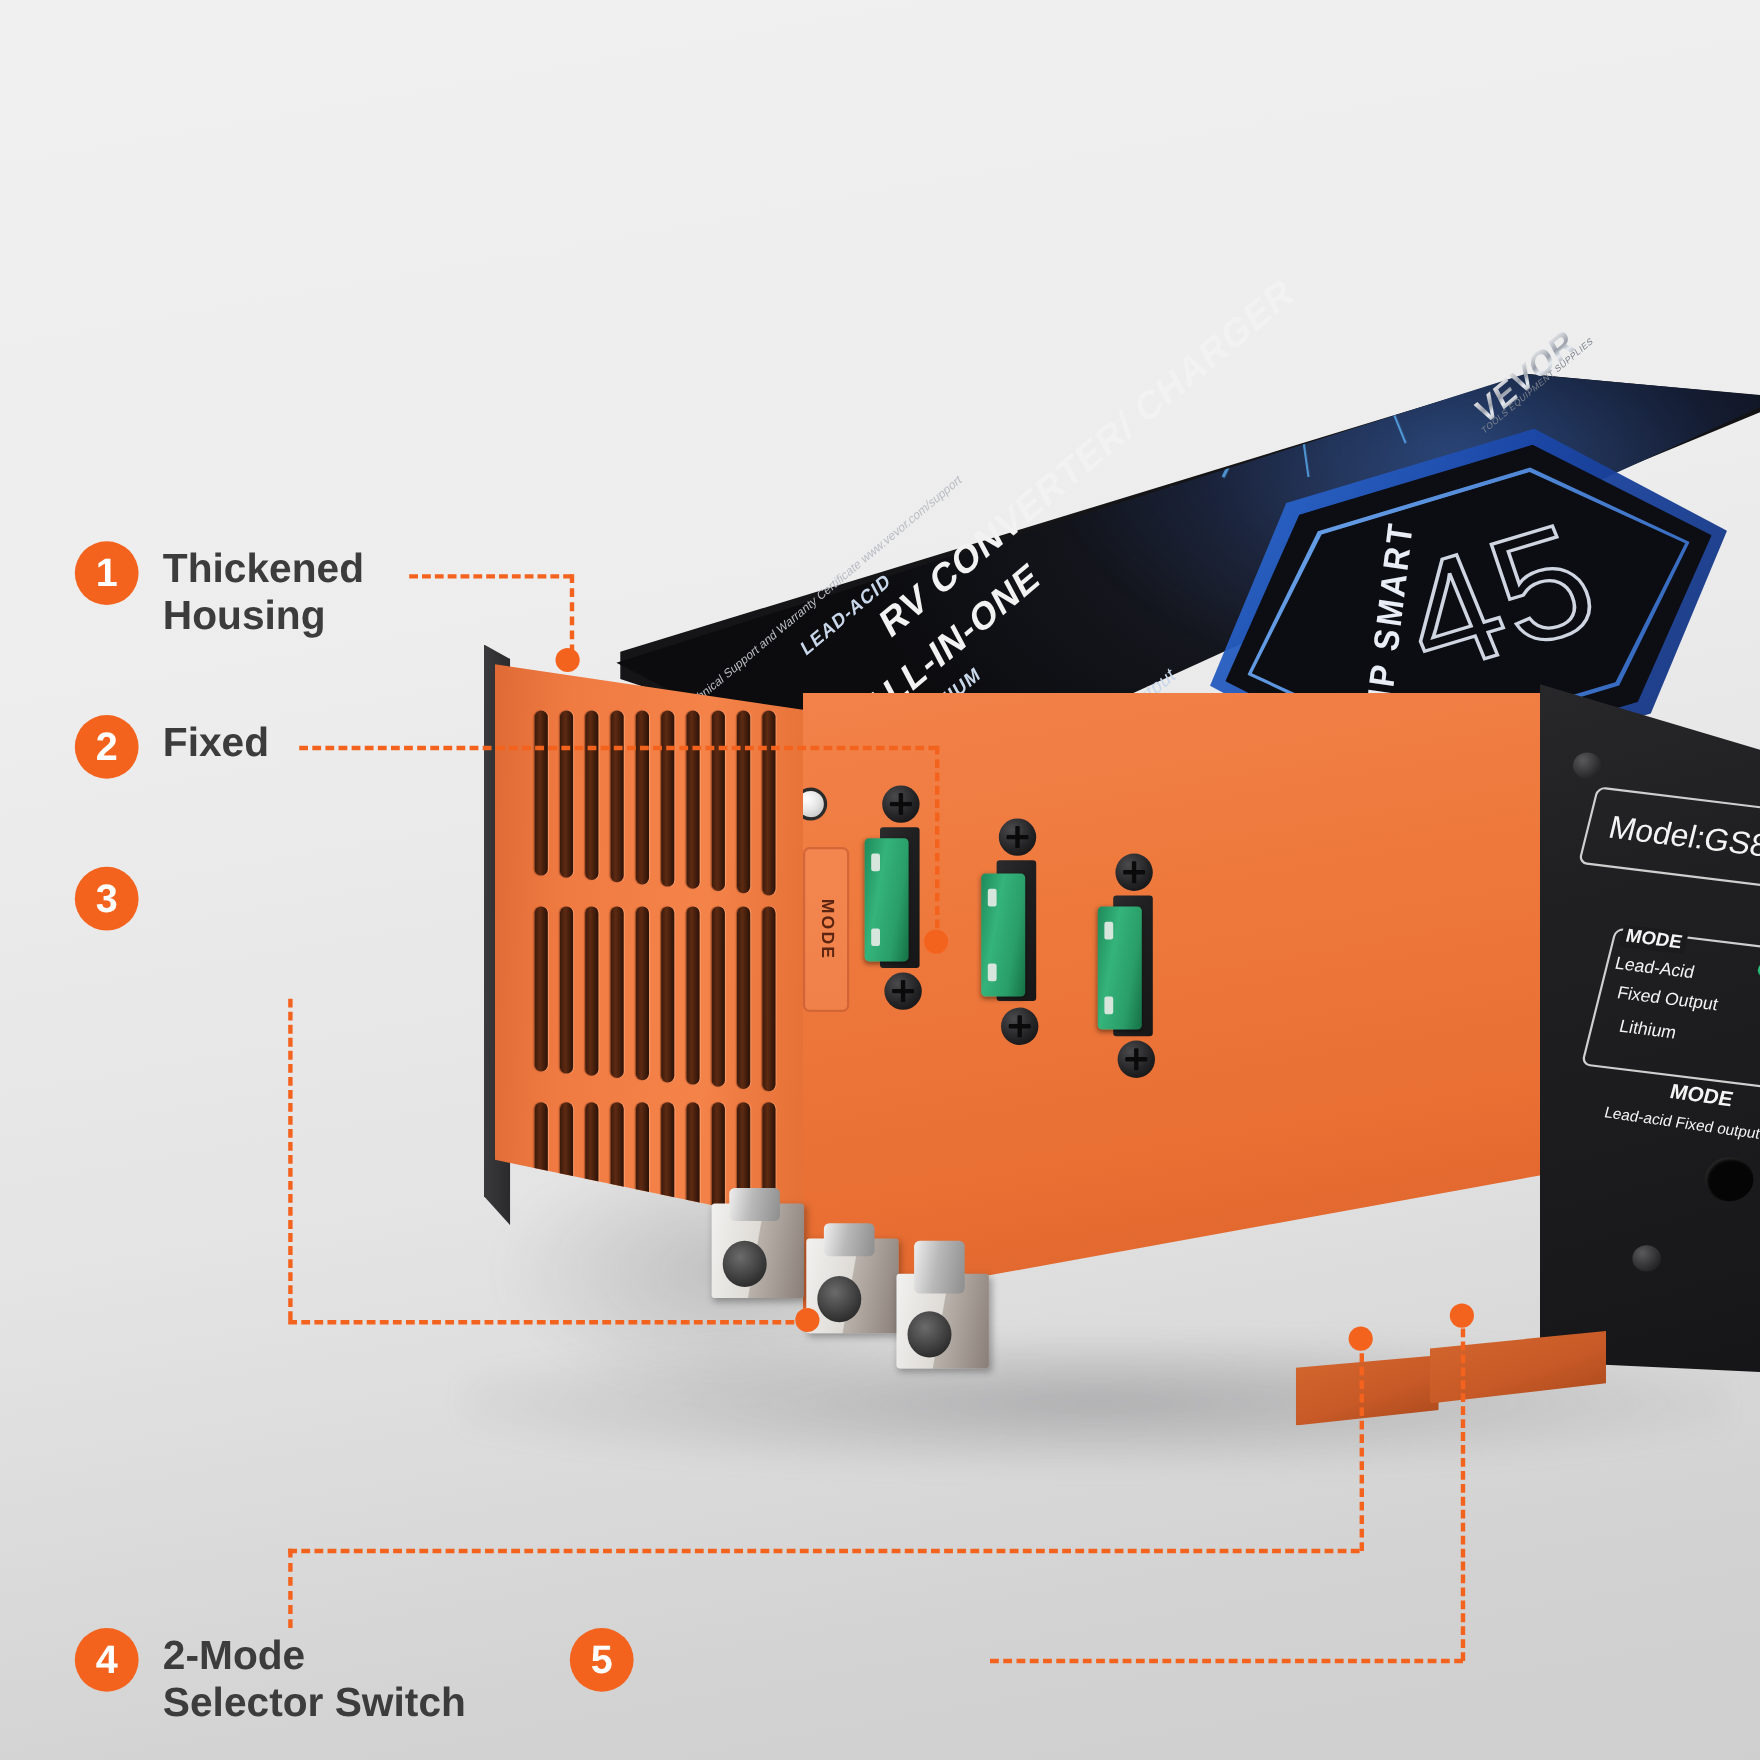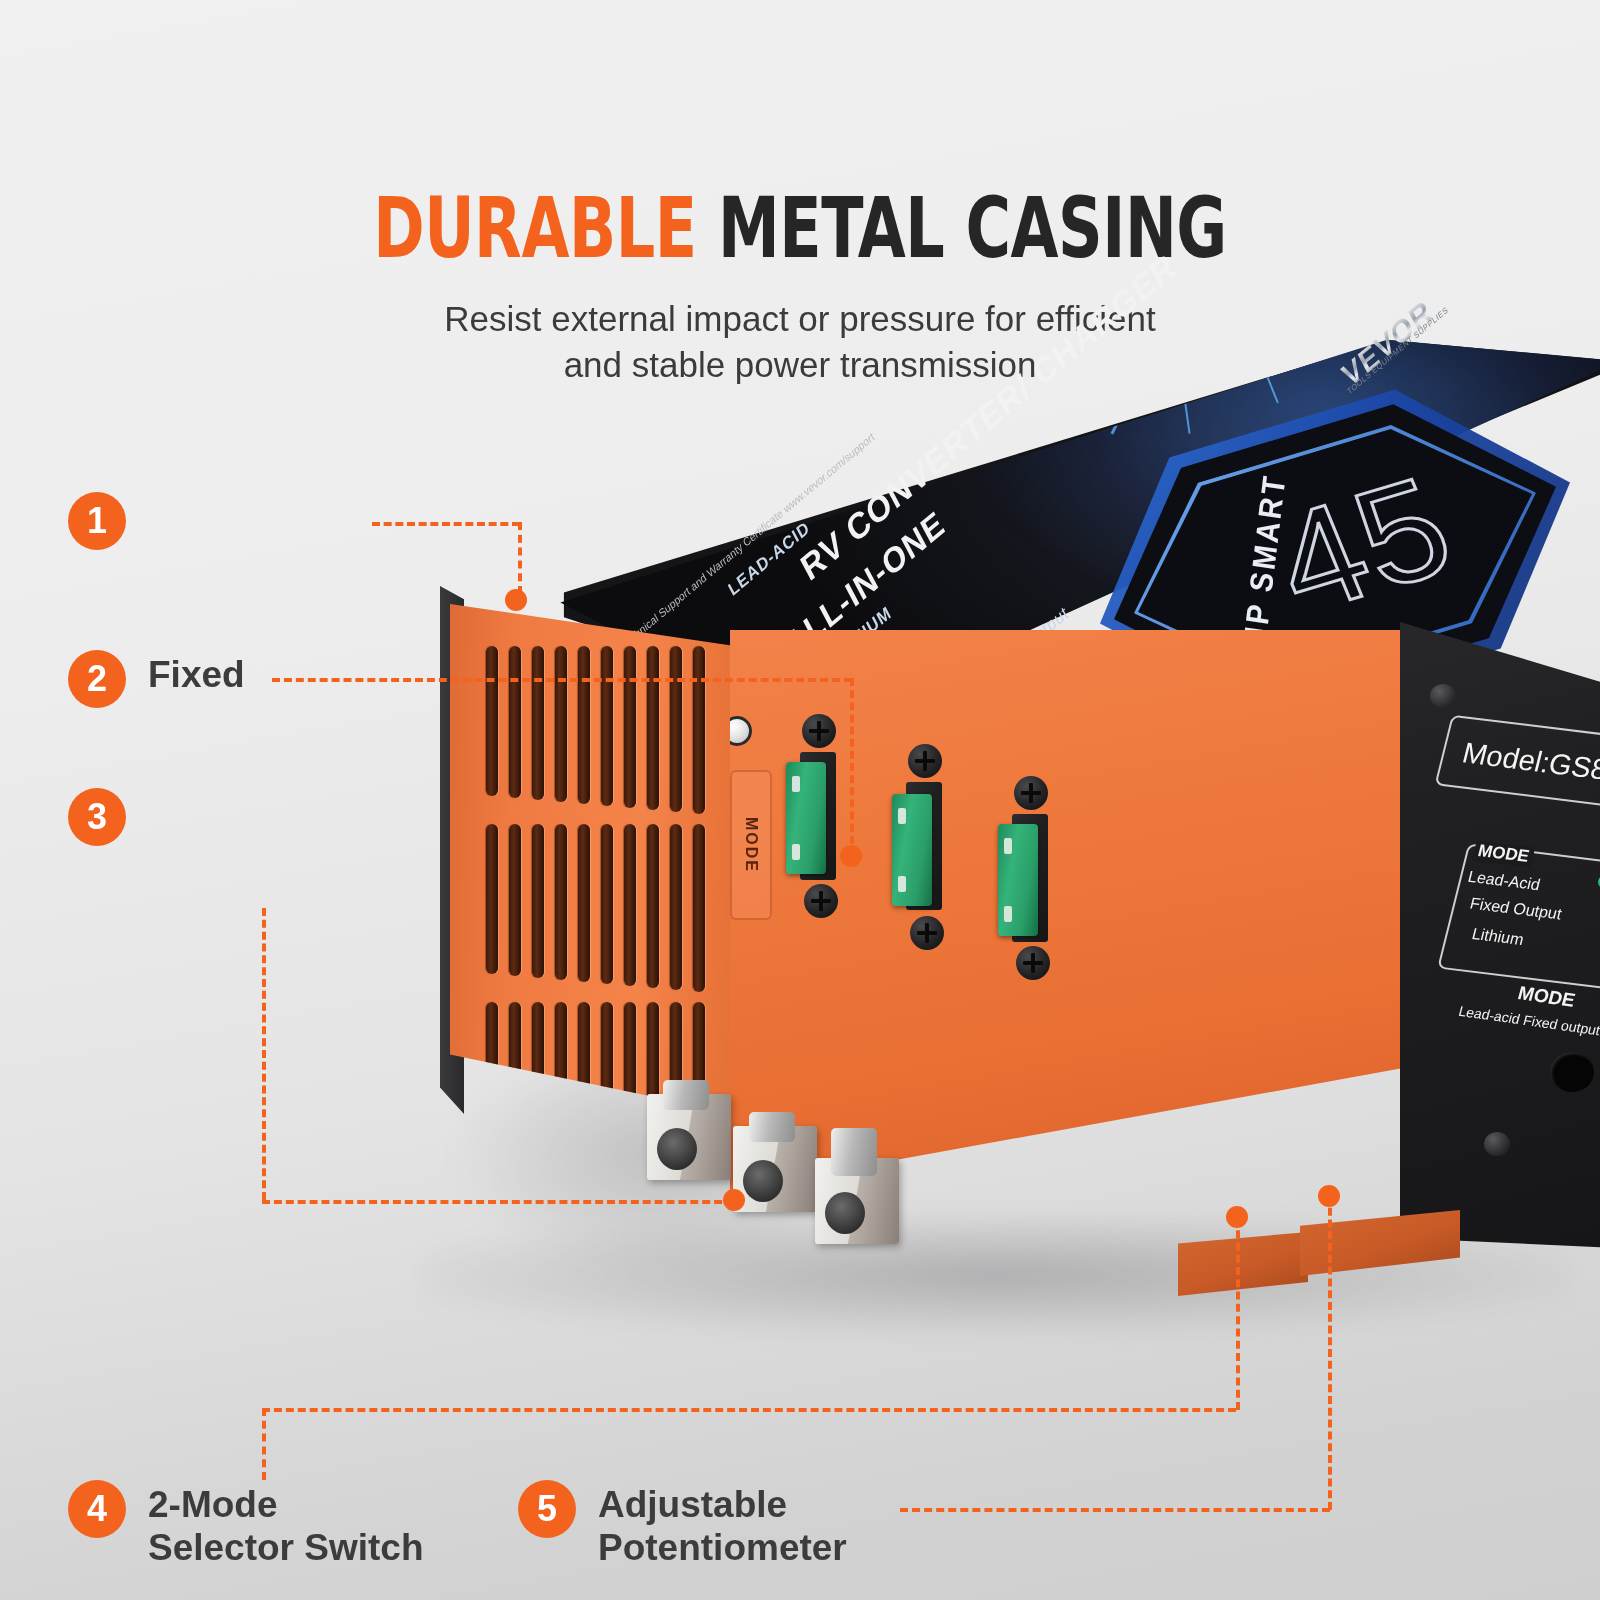--- a/index.html
+++ b/index.html
@@ -272,27 +272,20 @@
     position: absolute; left: 450px; top: 1040px; width: 420px; height: 230px;
     background: radial-gradient(ellipse at 50% 50%, rgba(110,110,115,.28) 0%, rgba(0,0,0,0) 70%);
     filter: blur(12px);
   }
 </style>
 </head>
 <body>
 
 <div class="stage">
 
-  <div class="header">
-    <div class="title"><span class="hl">DURABLE</span><span> METAL CASING</span></div>
-    <div class="subtitle">
-      <div>Resist external impact or pressure for efficient</div>
-      <div>and stable power transmission</div>
-    </div>
-  </div>
 
   <div class="shadow2"></div>
   <div class="shadow"></div>
 
   <div class="product">
 
     <div class="lid"></div>
     <div class="lid-top"></div>
     <div class="lid-glow">
       <div class="bolt" style="left:46%;top:8%;width:3px;height:74px;transform:rotate(18deg);"></div>
@@ -448,32 +441,32 @@
   <div class="dash-h" style="left:262px; top:1408px; width:974px;"></div>
   <div class="dash-v" style="left:1236px; top:1218px; height:192px;"></div>
   <div class="dot" style="left:1226px; top:1206px;"></div>
 
   <div class="dash-h" style="left:900px; top:1508px; width:430px;"></div>
   <div class="dash-v" style="left:1328px; top:1196px; height:314px;"></div>
   <div class="dot" style="left:1318px; top:1185px;"></div>
 
   <div class="callout c1">
     <div class="badge">1</div>
+    <div class="co-label">Thickened
+Housing</div>
   </div>
   <div class="callout c2">
     <div class="badge">2</div>
     <div class="co-label">Fixed</div>
   </div>
   <div class="callout c3">
     <div class="badge">3</div>
   </div>
   <div class="callout c4">
     <div class="badge">4</div>
     <div class="co-label">2-Mode
 Selector Switch</div>
   </div>
   <div class="callout c5">
     <div class="badge">5</div>
-    <div class="co-label">Adjustable
-Potentiometer</div>
   </div>
 
 </div>
 
 </body></html>

